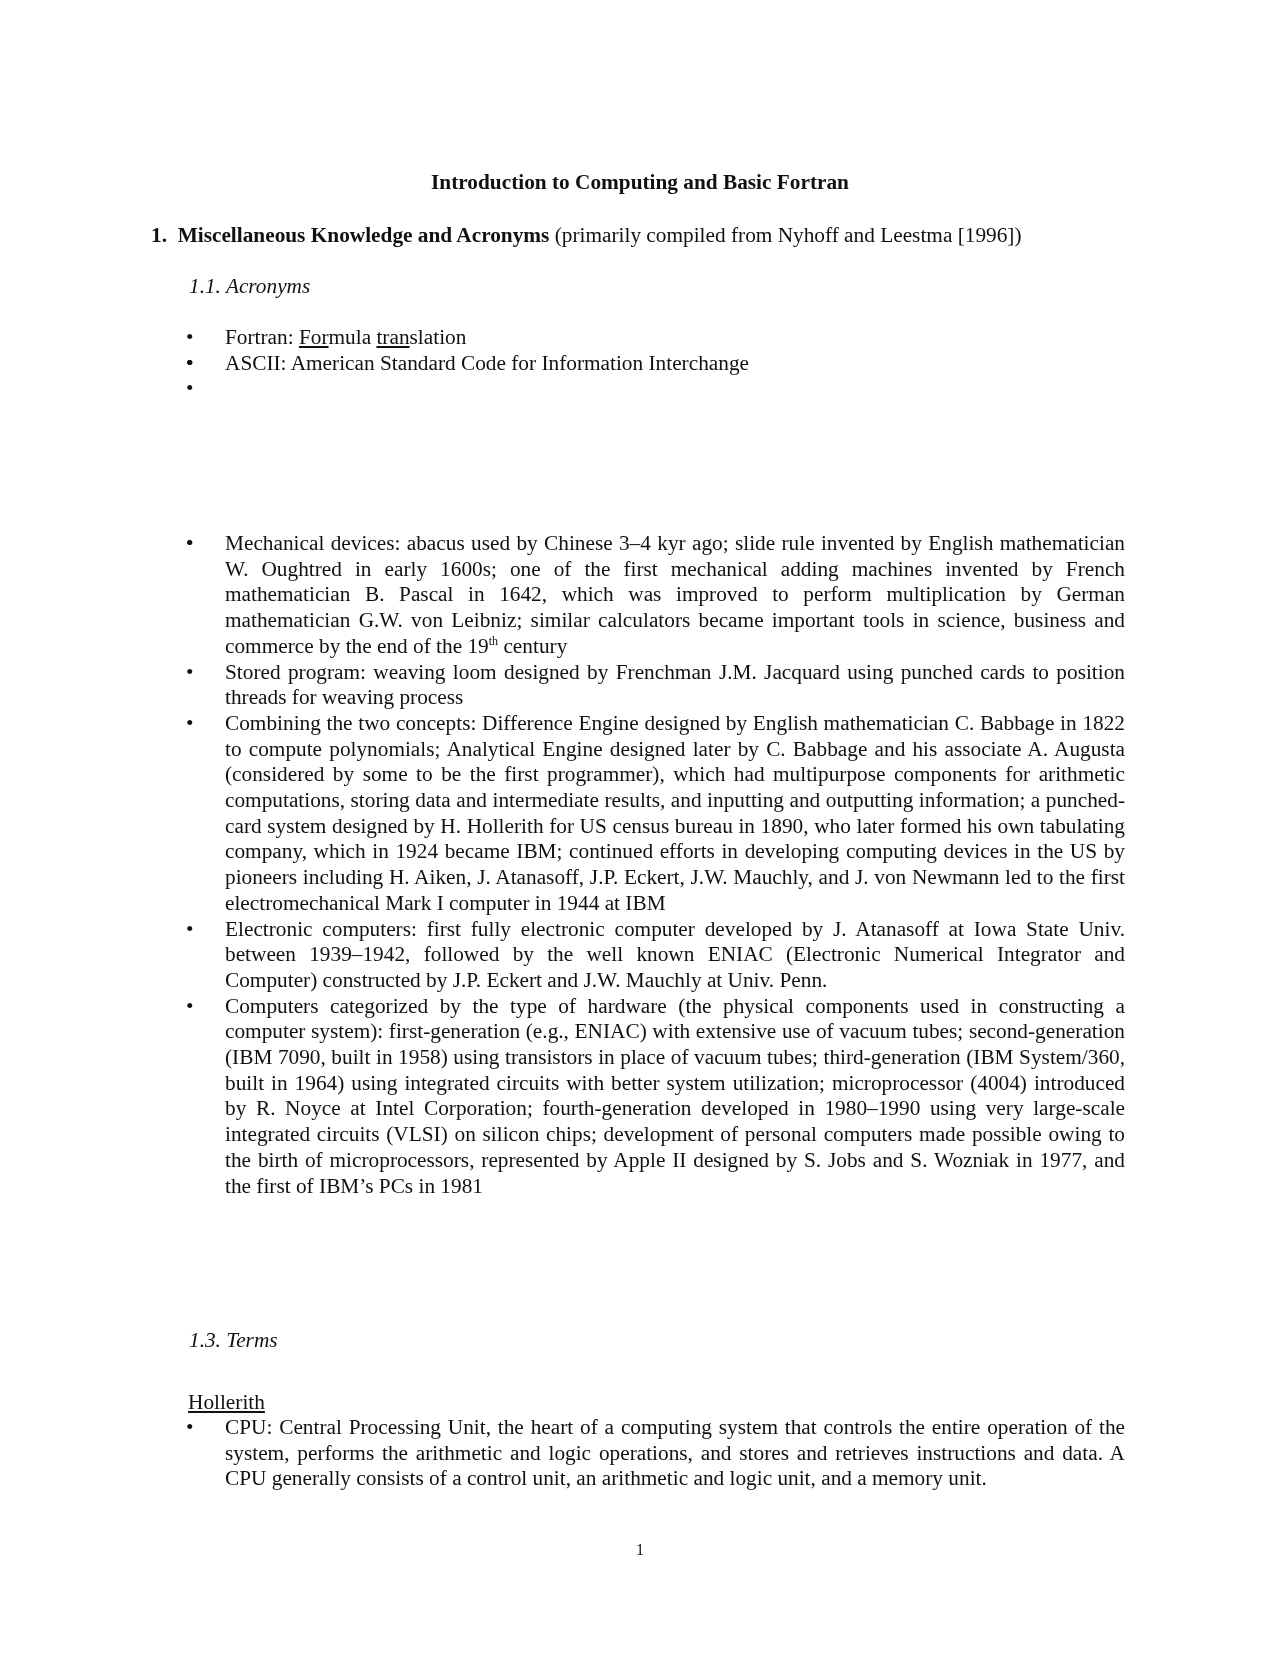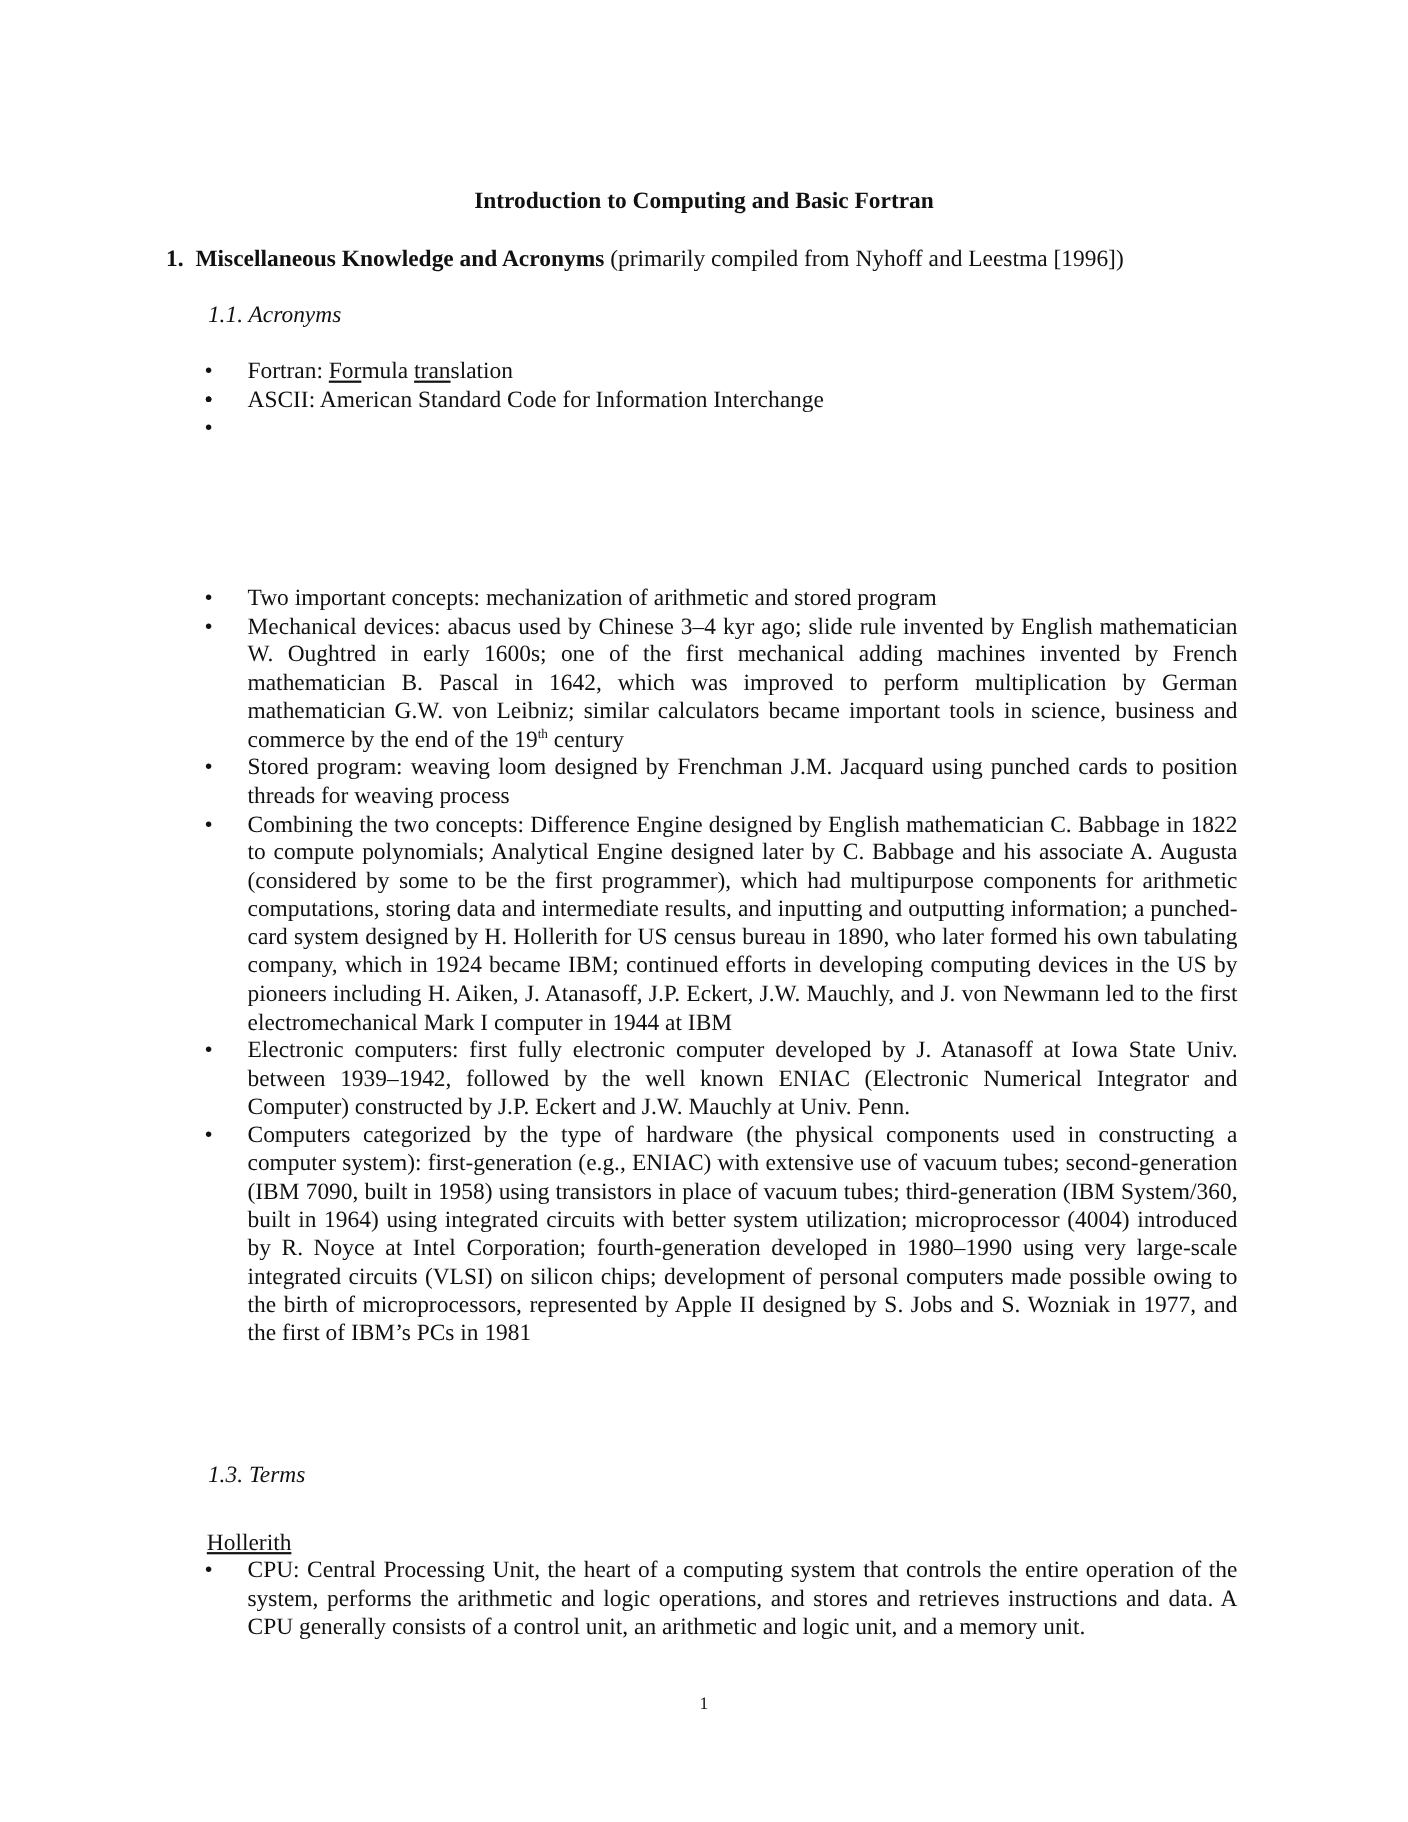--- a/index.html
+++ b/index.html
@@ -108,21 +108,21 @@
       <span class="bullet">•</span>
       <span>ASCII: American Standard Code for Information Interchange</span>
     </li>
     <li>
       <span class="bullet">•</span>
     </li>
   </ul>
 
 
   <ul class="bullets" style="top:531px;">
-      <li><span class="bullet">•</span><span>Two important concepts: mechanization of arithmetic and stored program</span></li>
+      <li><span class="bullet">•</span></li>
       <li><span class="bullet">•</span><span>Mechanical devices: abacus used by Chinese 3–4 kyr ago; slide rule invented by English mathematician </span><span class="it">W. Oughtred</span><span> in early 1600s; one of the first mechanical adding machines invented by French mathematician </span><span class="it">B. Pascal</span><span> in 1642, which was improved to perform multiplication by German mathematician </span><span class="it">G.W. von Leibniz</span><span>; similar calculators became important tools in science, business and commerce by the end of the 19</span><sup>th</sup><span> century</span></li>
       <li><span class="bullet">•</span><span>Stored program: weaving loom designed by Frenchman </span><span class="it">J.M. Jacquard</span><span> using punched cards to position threads for weaving process</span></li>
       <li><span class="bullet">•</span><span>Combining the two concepts: Difference Engine designed by English mathematician </span><span class="it">C. Babbage</span><span> in 1822 to compute polynomials; Analytical Engine designed later by </span><span class="it">C. Babbage</span><span> and his associate </span><span class="it">A. Augusta</span><span> (considered by some to be the first programmer), which had multipurpose components for arithmetic computations, storing data and intermediate results, and inputting and outputting information; a punched-card system designed by </span><span class="it">H. Hollerith</span><span> for US census bureau in 1890, who later formed his own tabulating company, which in 1924 became IBM; continued efforts in developing computing devices in the US by pioneers including </span><span class="it">H. Aiken</span><span>, </span><span class="it">J. Atanasoff</span><span>, </span><span class="it">J.P. Eckert</span><span>, </span><span class="it">J.W. Mauchly</span><span>, and </span><span class="it">J. von Newmann</span><span> led to the first electromechanical Mark I computer in 1944 at IBM</span></li>
       <li><span class="bullet">•</span><span>Electronic computers: first fully electronic computer developed by </span><span class="it">J. Atanasoff</span><span> at Iowa State Univ. between 1939–1942, followed by the well known ENIAC (Electronic Numerical Integrator and Computer) constructed by </span><span class="it">J.P. Eckert</span><span> and </span><span class="it">J.W. Mauchly</span><span> at Univ. Penn.</span></li>
       <li><span class="bullet">•</span><span>Computers categorized by the type of hardware (the physical components used in constructing a computer system): first-generation (e.g., ENIAC) with extensive use of vacuum tubes; second-generation (IBM 7090, built in 1958) using transistors in place of vacuum tubes; third-generation (IBM System/360, built in 1964) using integrated circuits with better system utilization; microprocessor (4004) introduced by </span><span class="it">R. Noyce</span><span> at Intel Corporation; fourth-generation developed in 1980–1990 using very large-scale integrated circuits (VLSI) on silicon chips; development of personal computers made possible owing to the birth of microprocessors, represented by Apple II designed by </span><span class="it">S. Jobs</span><span> and </span><span class="it">S. Wozniak</span><span> in 1977, and the first of IBM’s PCs in 1981</span></li>
     </ul>
 
   <div class="sub-heading" style="top:1328px;">1.3. Terms</div>
 
   <div class="hw-label">Hollerith</div>

